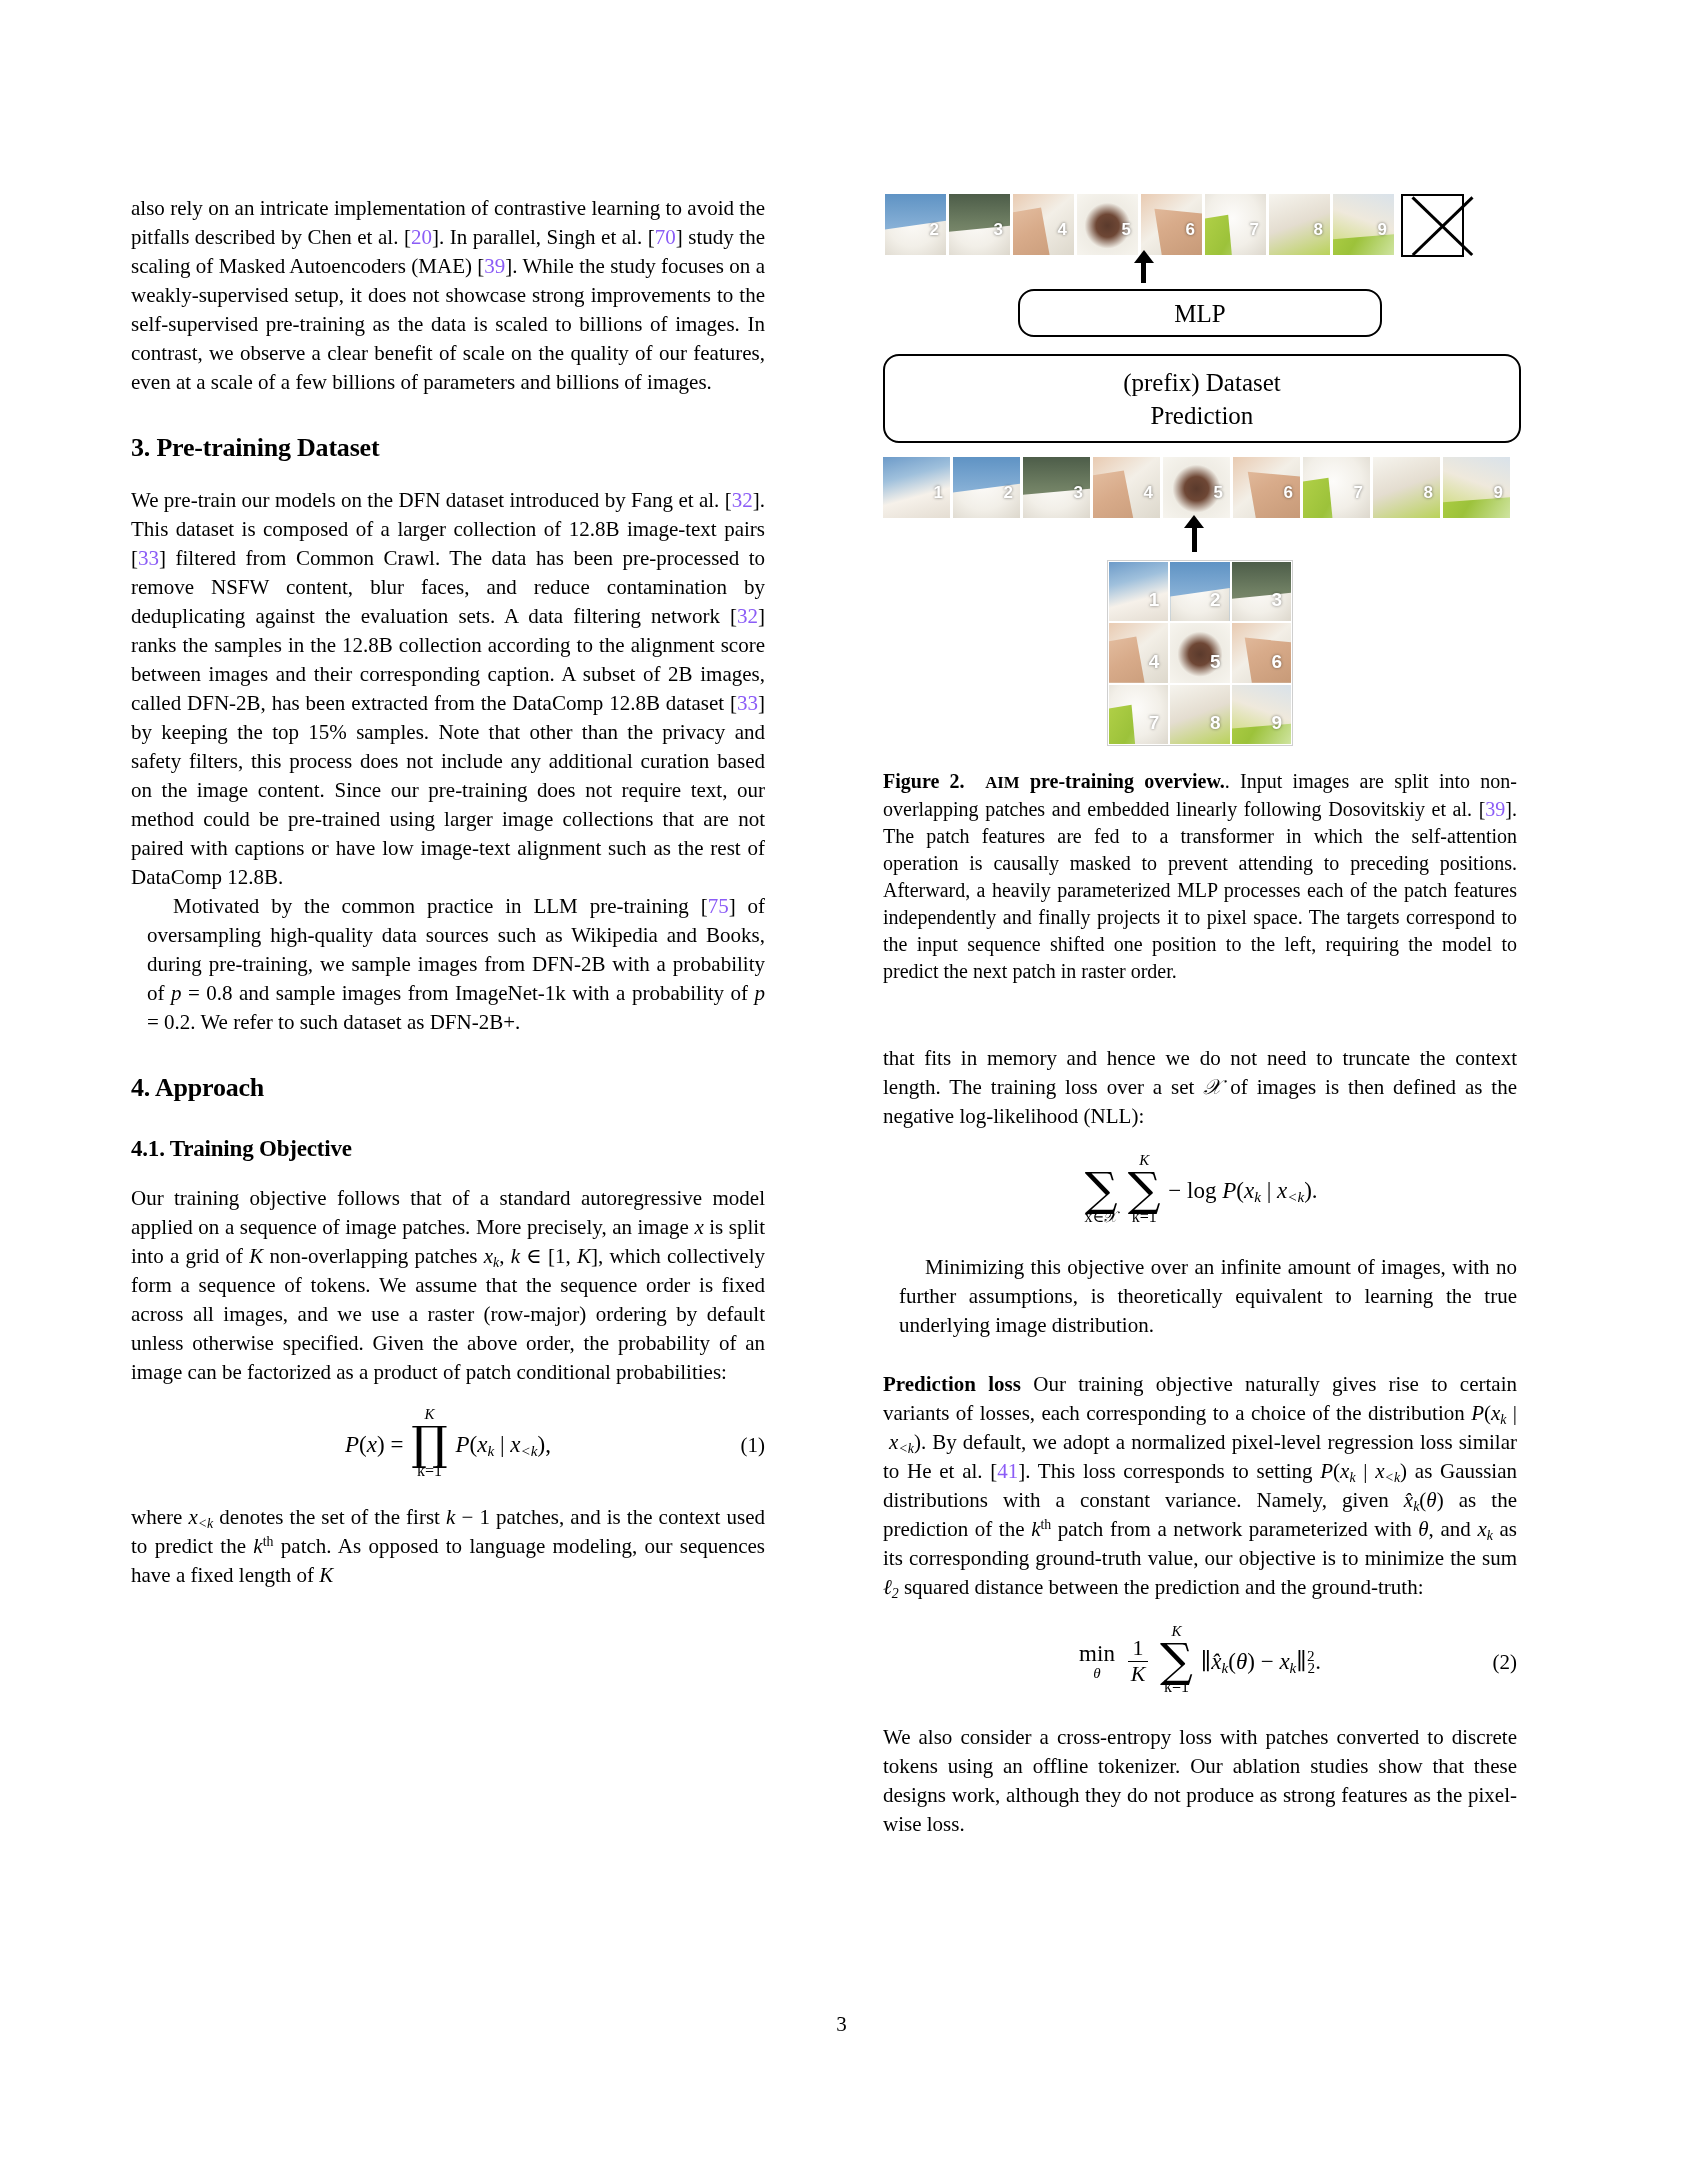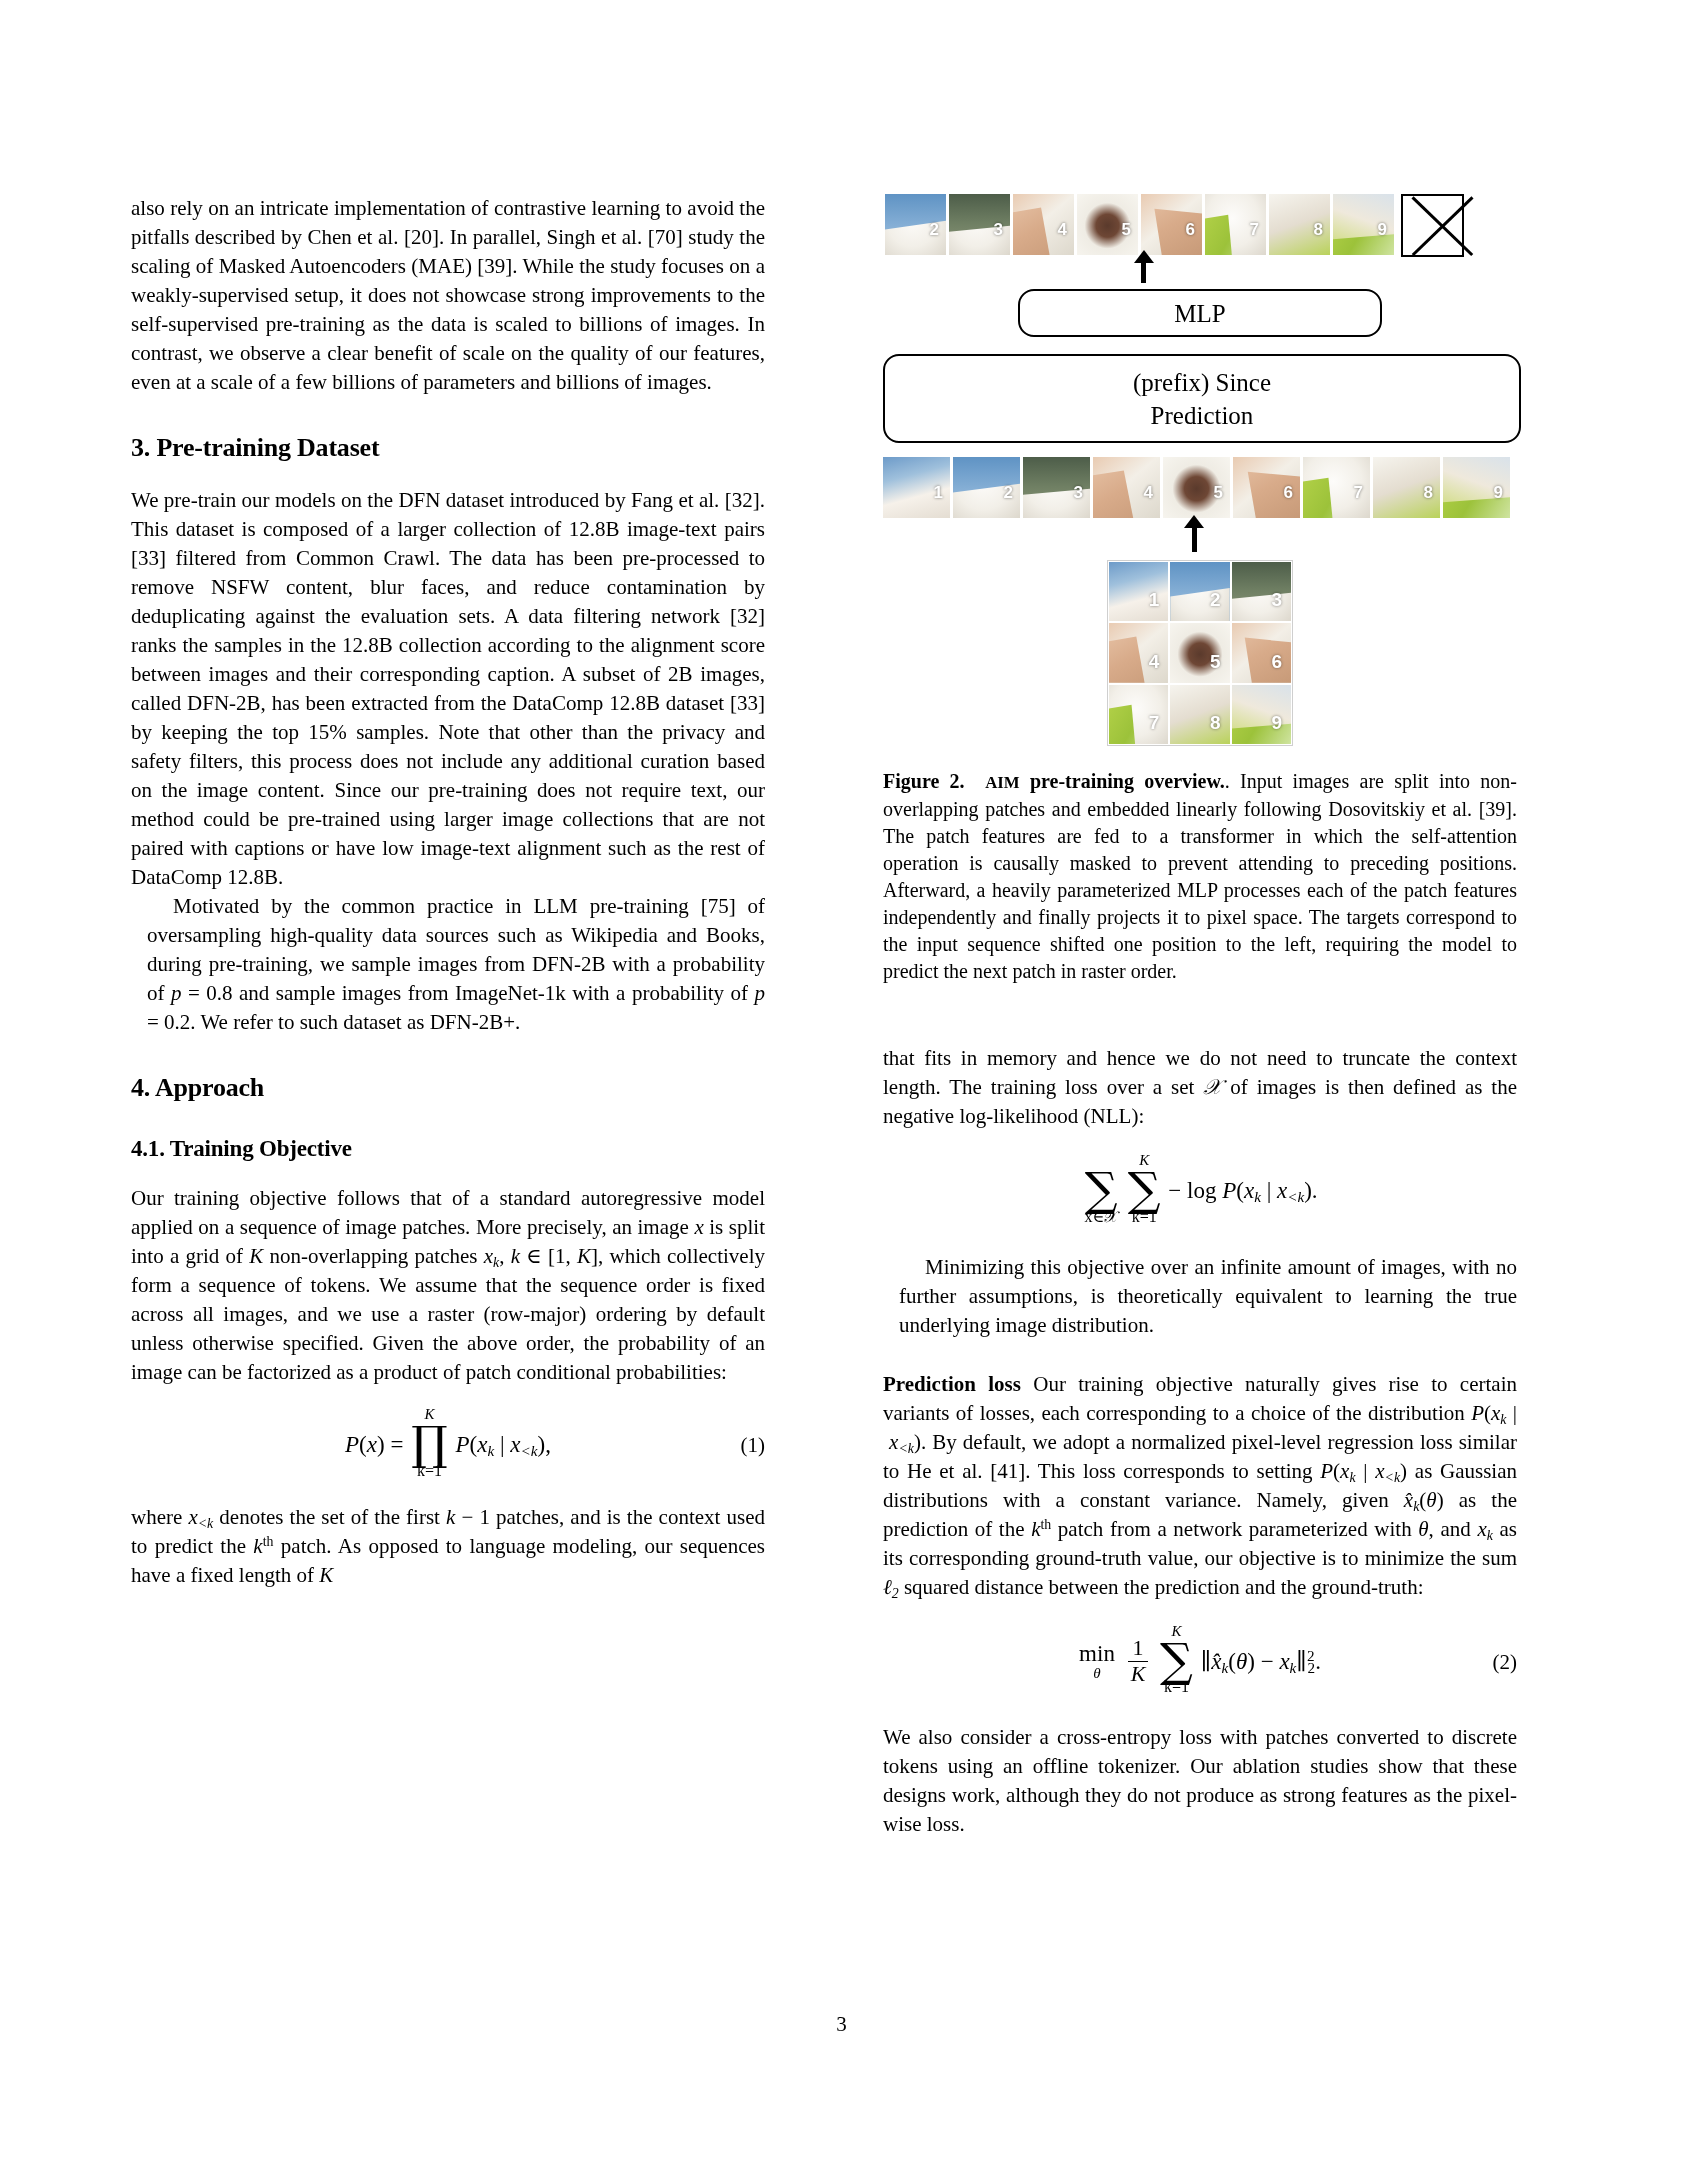--- a/index.html
+++ b/index.html
@@ -47,21 +47,21 @@
     margin: 35px 0 22px 0;
     letter-spacing: -0.2px;
   }
   h3.subsec {
     font-weight: bold;
     font-size: 23px;
     line-height: 30px;
     margin: 30px 0 20px 0;
     letter-spacing: -0.2px;
   }
-  .cite { color: #000000; }
+  .cite { color: #8b5cf6; }
   .runin { font-weight: bold; }
   .mathi { font-family: "Liberation Serif","DejaVu Serif",serif; font-style: italic; }
   .sup { font-size: 0.66em; vertical-align: 0.52em; line-height: 0; }
   .sub { font-size: 0.66em; vertical-align: -0.26em; line-height: 0; }
   .scaps { font-variant: small-caps; }
   .aim-sc { font-size: 0.84em; }
 
   
   .eqwrap {
     position: relative;
@@ -335,21 +335,21 @@
 
     <div class="arrow-col" style="margin-top:6px;">
       <div class="arrow" style="height:22px; margin-left:-113px;"></div>
     </div>
 
     <div class="mlp-box box-r" style="margin-top:6px;">
       <span>MLP</span>
     </div>
 
     <div class="tf-box box-r" style="margin-top:17px; flex-direction:column;">
-      <span>(prefix) Since</span>
+      <span>(prefix) Dataset</span>
       <span>Prediction</span>
     </div>
 
     <div class="strip" style="margin-top:14px; gap:3px;">
       <div class="patch" style="width:67px">
           <span class="img-ear"></span>
           <span class="pnum">1</span>
         </div>
       <div class="patch" style="width:67px">
           <span class="img-sky"></span>

